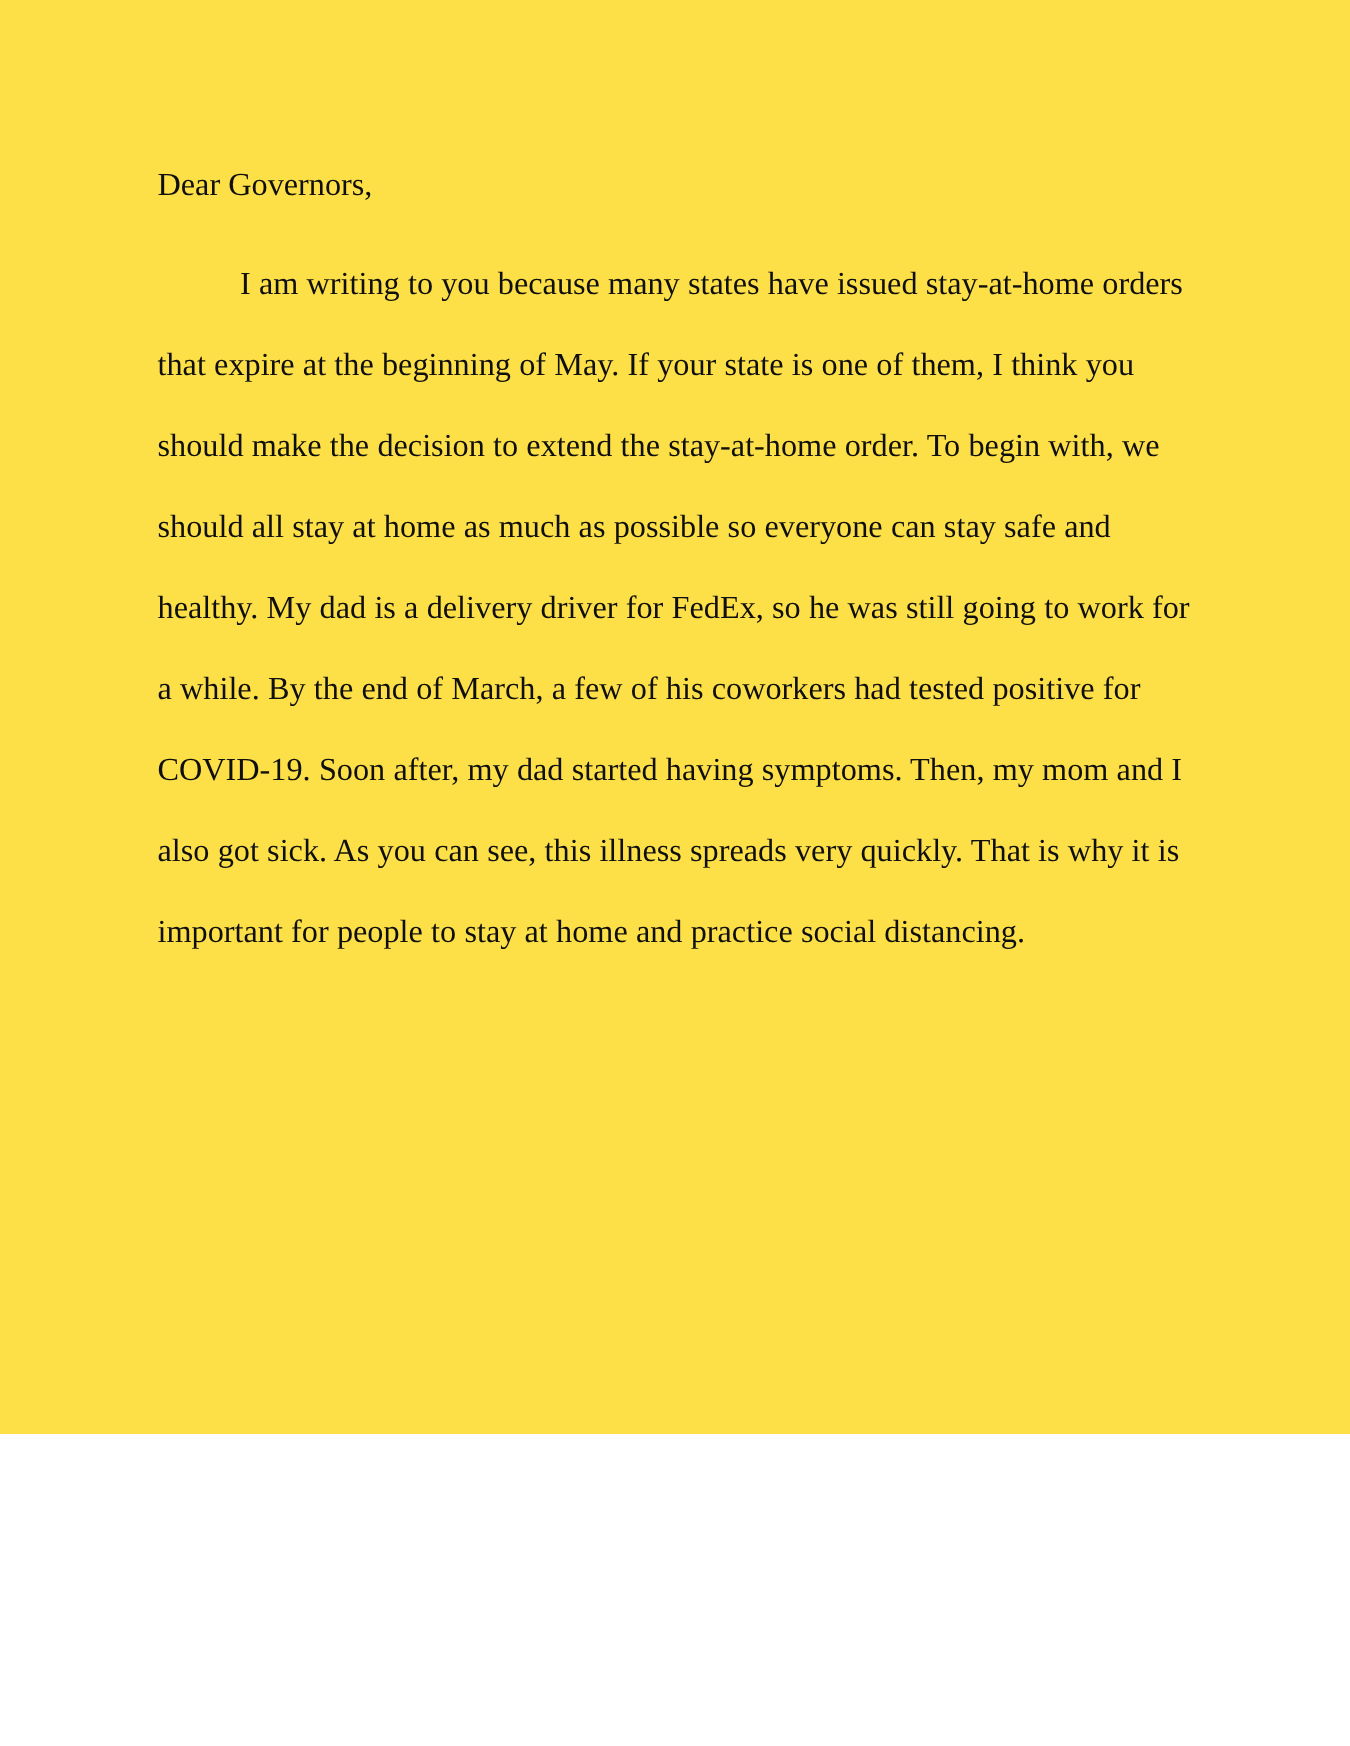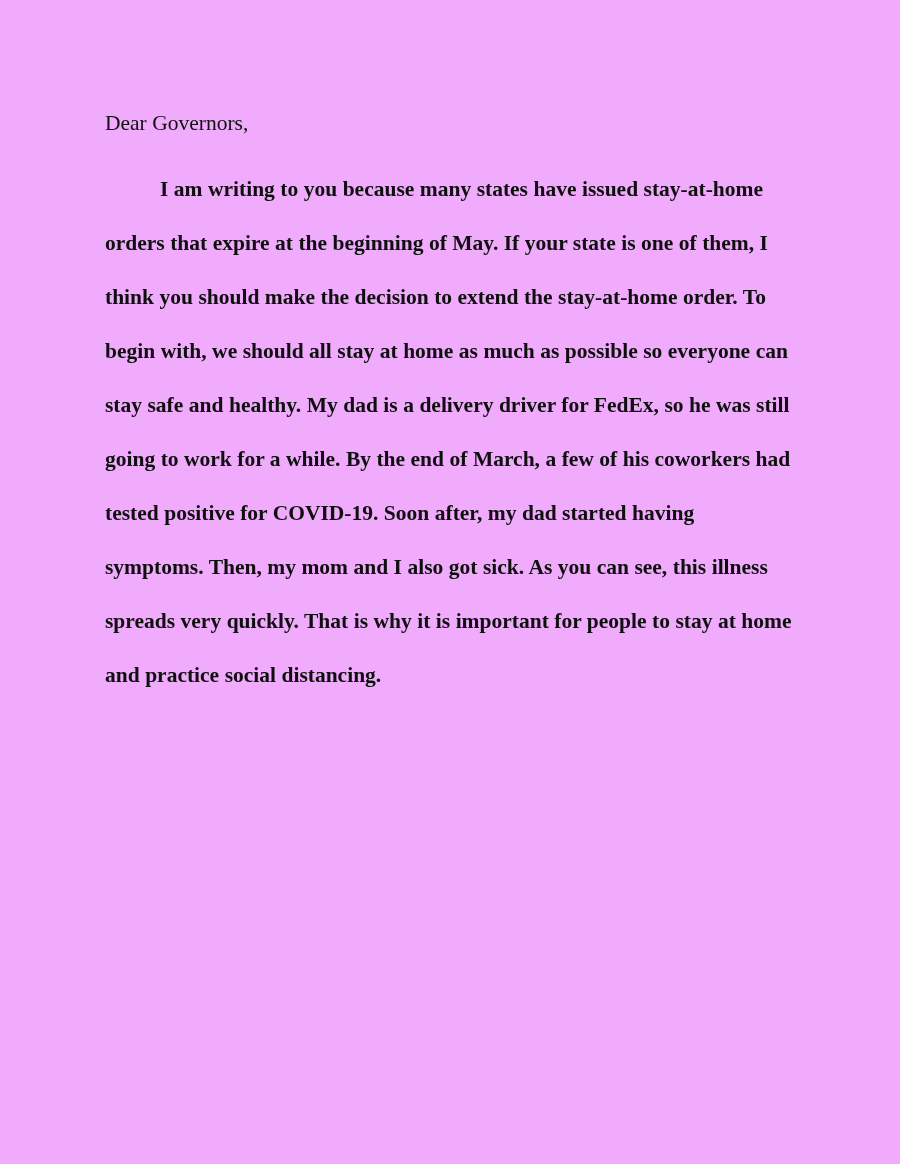--- a/index.html
+++ b/index.html
@@ -5,22 +5,22 @@
 <style>
   html, body {
     margin: 0;
     padding: 0;
     background: #ffffff;
   }
 
   .page {
     position: relative;
     width: 900px;
-    height: 1164px;
-    background: #f0abfc;
+    height: 956px;
+    background: #fde047;
     overflow: hidden;
     box-sizing: border-box;
   }
 
   .letter-body {
     position: absolute;
     left: 105px;
     top: 96px;
     width: 692px;
   }
@@ -42,21 +42,20 @@
   .spacer-line {
     height: 12px;
   }
 
   .body-paragraph {
     margin: 0;
     text-indent: 55px;
     hyphens: none;
     -webkit-hyphens: none;
     word-spacing: 0.1px;
-    font-weight: bold;
   }
 </style>
 </head>
 <body>
 
 <div class="page">
   <div class="letter-body doc-text">
 
     <p class="salutation">Dear Governors,</p>
 

